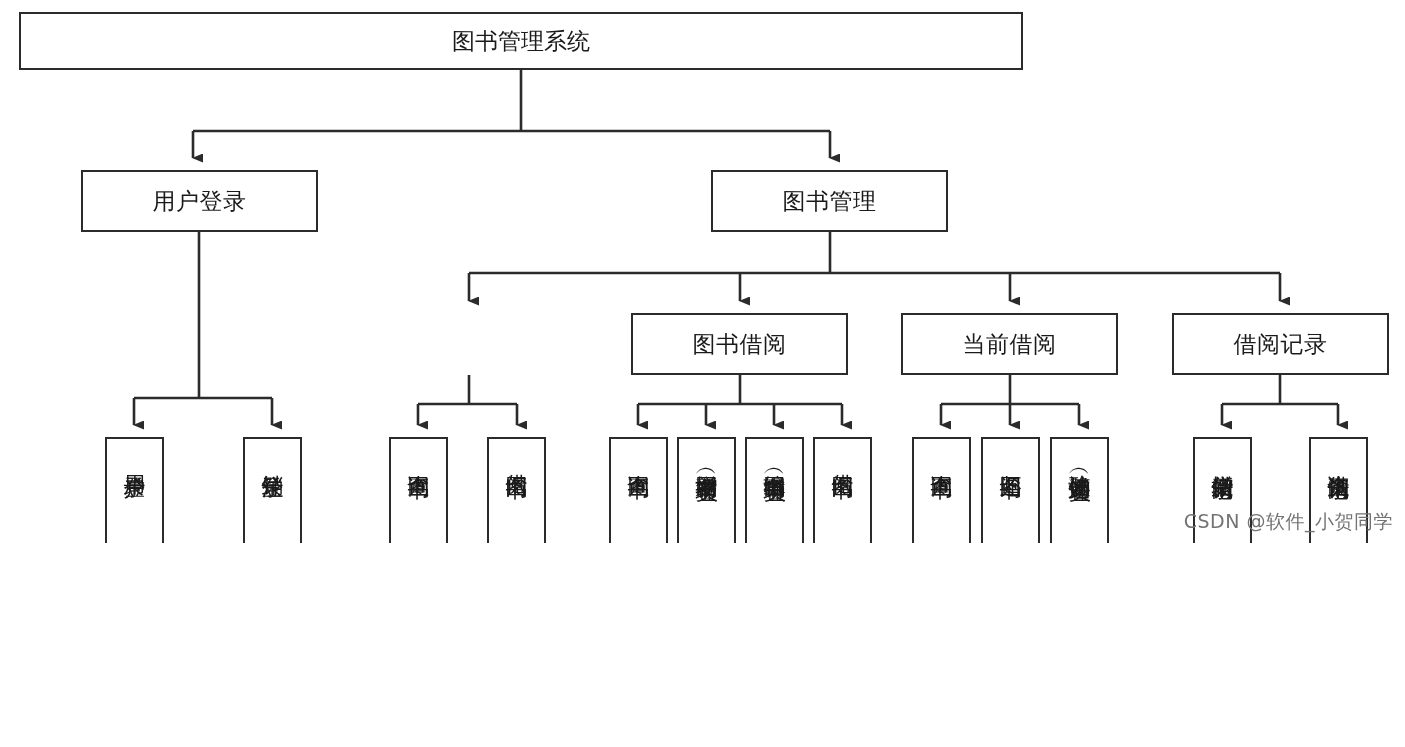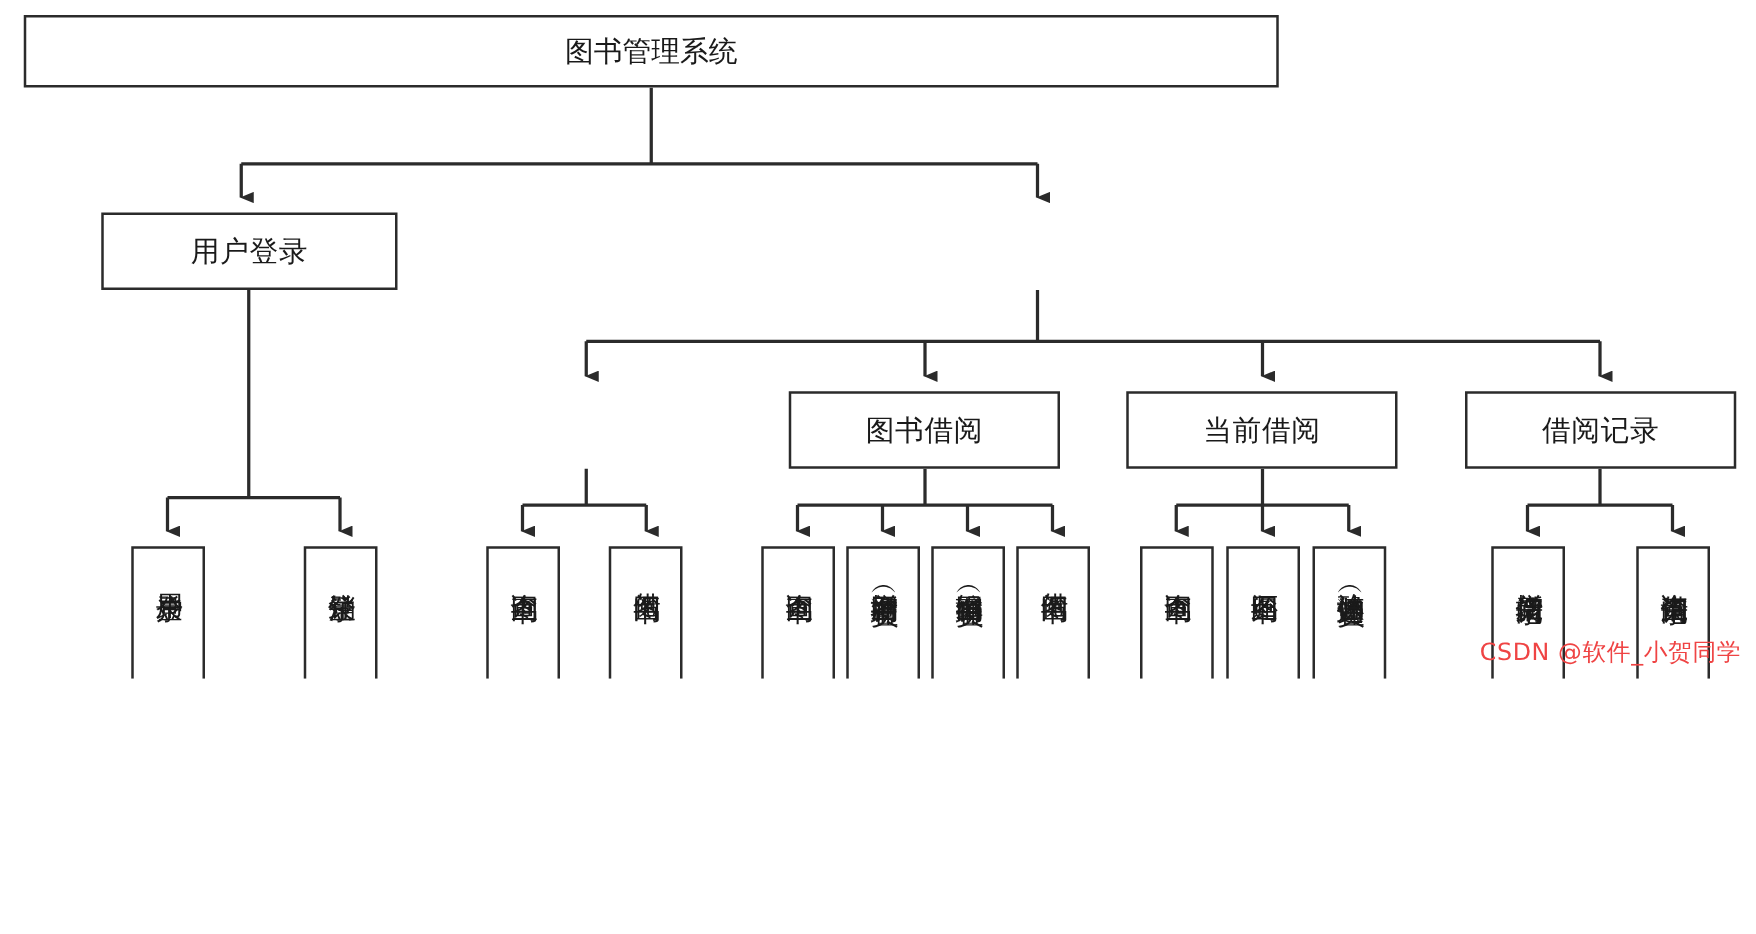--- a/index.html
+++ b/index.html
@@ -55,21 +55,21 @@
     line-height: 1.28;
     letter-spacing: 1px;
     white-space: nowrap;
     color: #1a1a1a;
   }
   .watermark {
     position: absolute;
     right: 12px;
     bottom: 8px;
     font-size: 19px;
-    color: #ef4444;
+    color: #737373;
     letter-spacing: 0.5px;
     white-space: nowrap;
   }
 </style>
 </head>
 <body>
 
 <div id="canvas">
 
   <svg class="wires" viewBox="0 0 1405 747">
@@ -122,20 +122,23 @@
     </g>
   </svg>
 
   <div class="node root" style="left:19px; top:12px; width:1004px; height:58px;">
     <span>图书管理系统</span>
   </div>
 
   <div class="node horiz" style="left:81px; top:170px; width:237px; height:62px;">
     <span>用户登录</span>
   </div>
+  <div class="node horiz" style="left:711px; top:170px; width:237px; height:62px;">
+    <span>图书管理</span>
+  </div>
 
   <div class="node horiz" style="left:631px; top:313px; width:217px; height:62px;align-items:center;">
     <span>图书借阅</span>
   </div>
   <div class="node horiz" style="left:1172px; top:313px; width:217px; height:62px;">
     <span>借阅记录</span>
   </div>
   <div class="node horiz" style="left:901px; top:313px; width:217px; height:62px;">
     <span>当前借阅</span>
   </div>

